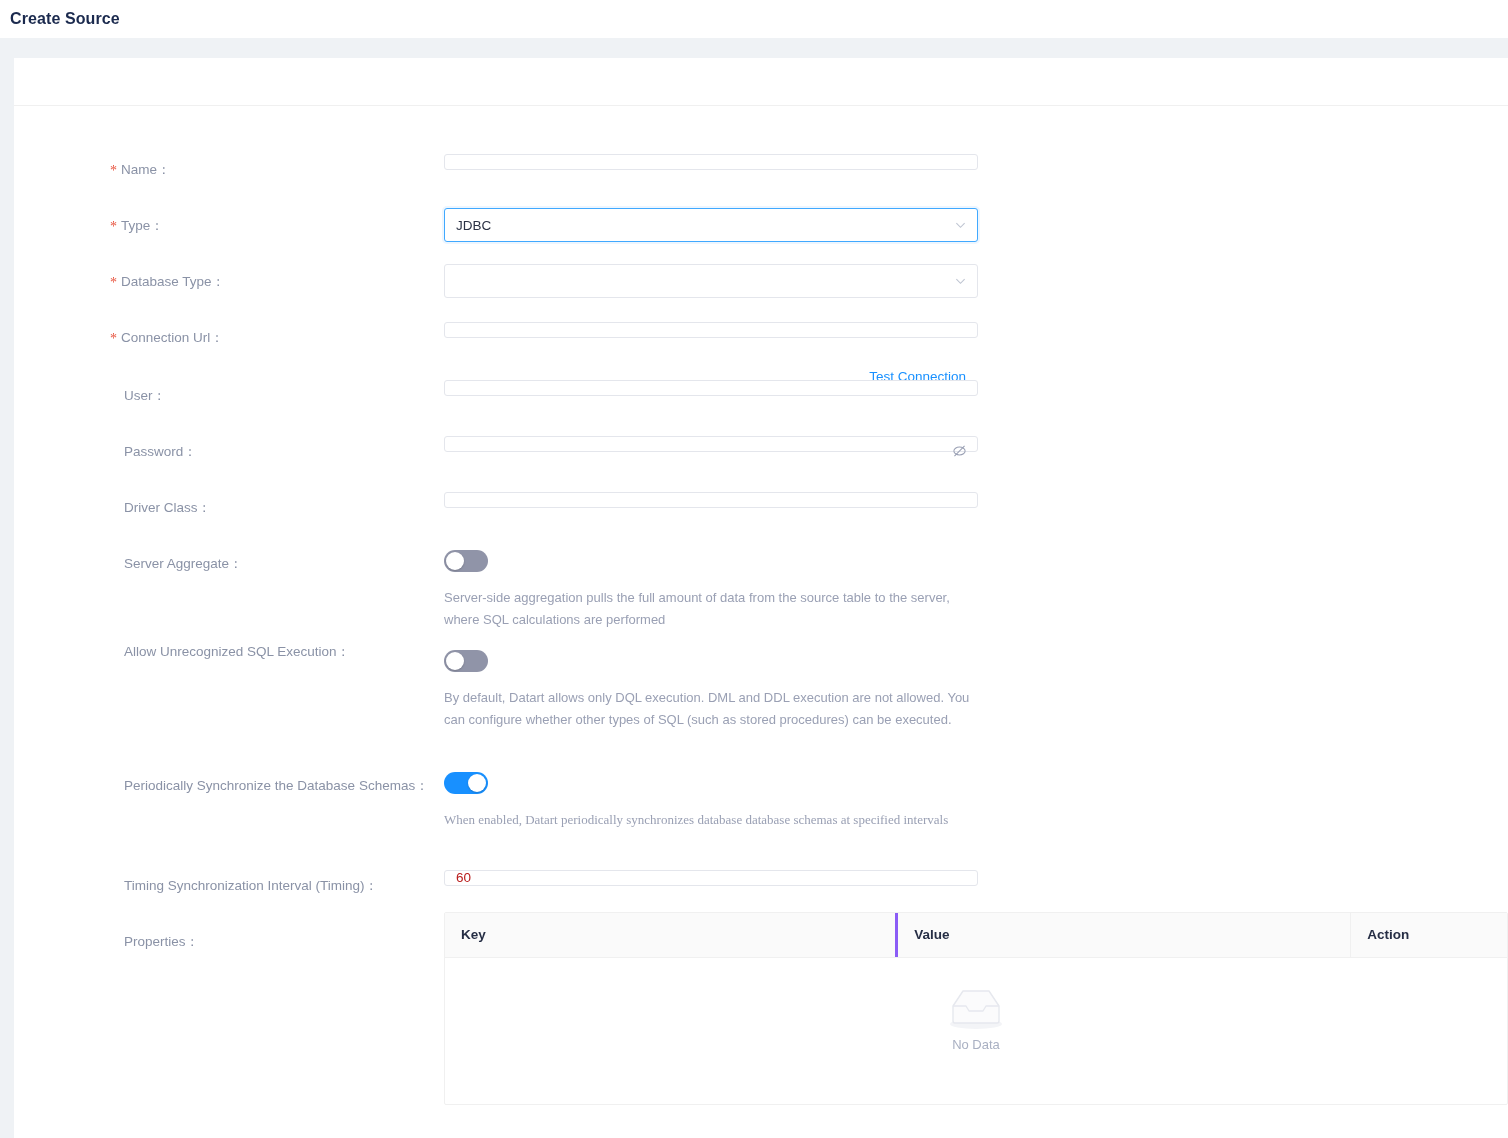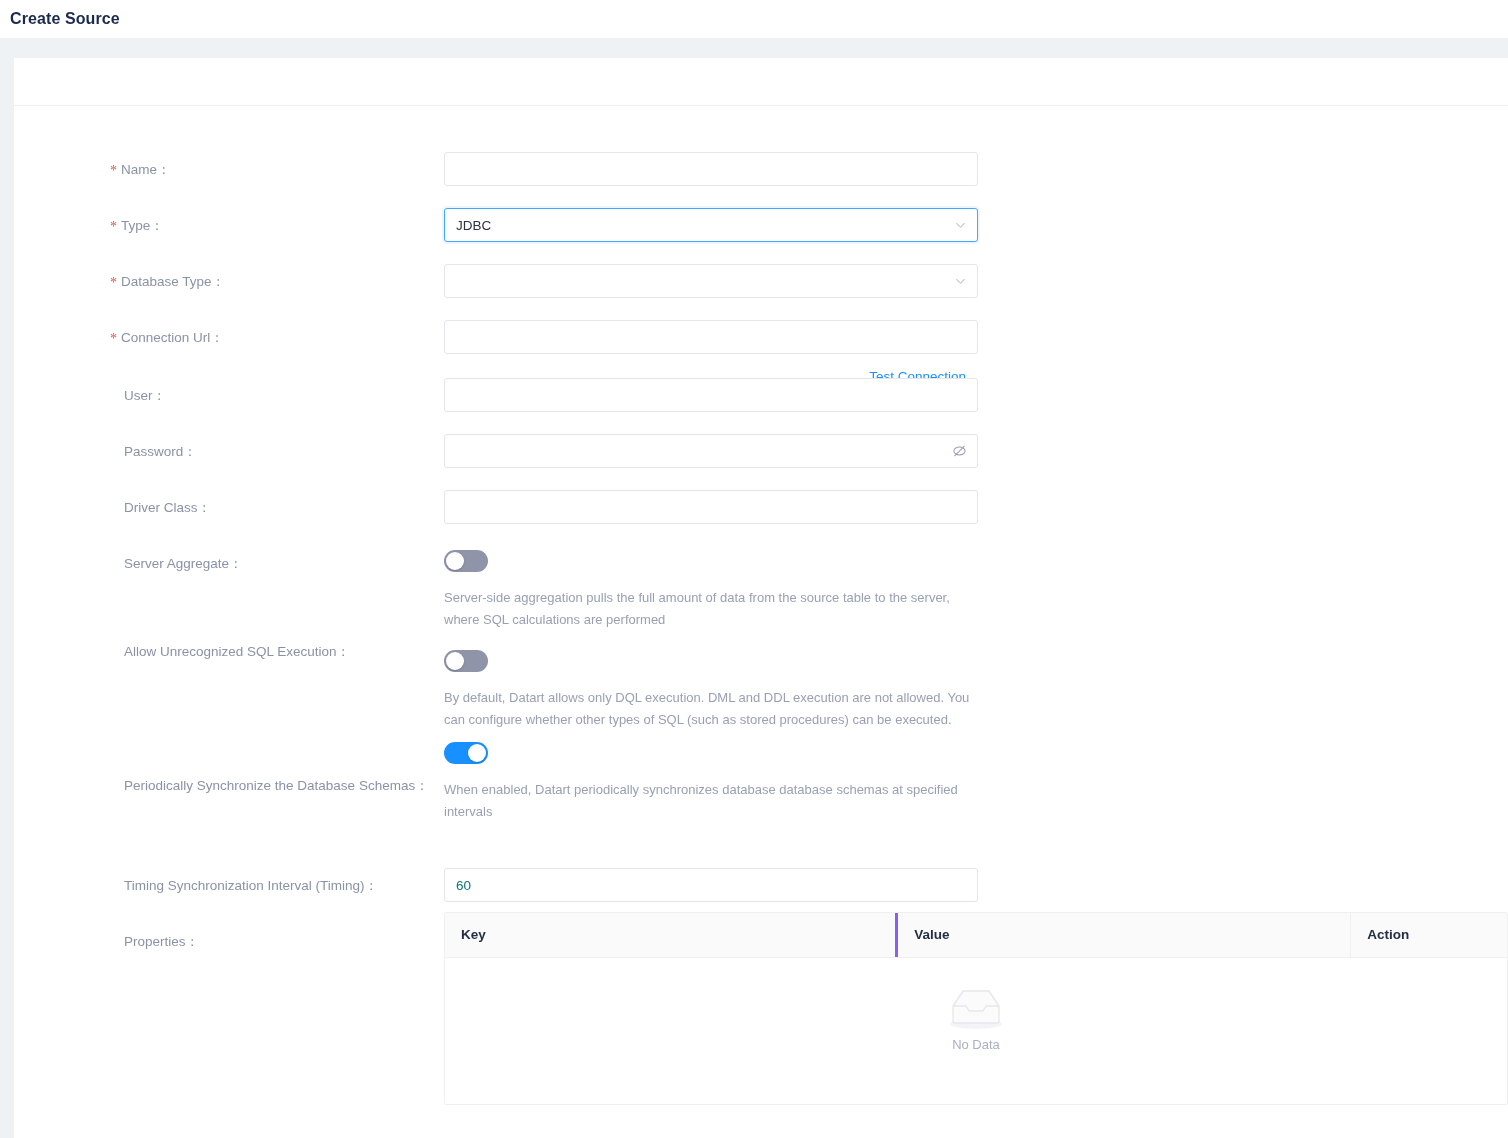--- a/index.html
+++ b/index.html
@@ -45,23 +45,23 @@
   .row { position: relative; width: 100%; }
   .label {
     position: absolute;
     font-size: 13.5px; color: #8a92a6; white-space: nowrap; line-height: 1;
   }
   .label .req { color: #e8543f; margin-right: 4px; font-family: "Liberation Serif", serif; font-size: 14px; position:relative; top:1px;}
 
   .ctrl { position: absolute; }
 
   .inp {
-    width: 534px; height: 34px;
+    width: 534px; height: 16px;
     border: 1px solid #e4e6ec; border-radius: 3px; background:#fff;
-    font-size: 13.5px; color: #0f766e;
+    font-size: 13.5px; color: #b91c1c;
     padding: 0 11px; outline: none;
     font-family: "Liberation Sans", sans-serif;
   }
   .inp::placeholder { color: #bfc5d2; }
 
   .sel {
     position: relative; width: 534px; height: 34px;
     border: 1px solid #e4e6ec; border-radius: 3px; background:#fff;
     display: flex; align-items: center; padding: 0 11px;
     font-size: 13.5px; color: #2b3245;
@@ -226,21 +226,21 @@
         <div class="ctrl" style="left:430px; top:544px;">
           <div class="switch">
             <span class="knob"></span>
           </div>
           <div class="hint" style="margin-top:11px; width:545px;">By default, Datart allows only DQL execution. DML and DDL execution are not allowed. You can configure whether other types of SQL (such as stored procedures) can be executed.</div>
         </div>
       </div>
 
       <div class="row">
         <div class="label" style="left:110px; top:673px;">Periodically Synchronize the Database Schemas：</div>
-        <div class="ctrl" style="left:430px; top:636px;">
+        <div class="ctrl" style="left:430px; top:666px;font-family:Liberation Serif, serif;">
           <div class="switch on">
             <span class="knob"></span>
           </div>
           <div class="hint" style="margin-top:11px;">When enabled, Datart periodically synchronizes database database schemas at specified intervals</div>
         </div>
       </div>
 
       <div class="row">
         <div class="label" style="left:110px; top:773px;">Timing Synchronization Interval (Timing)：</div>
         <div class="ctrl" style="left:430px; top:762px;">

